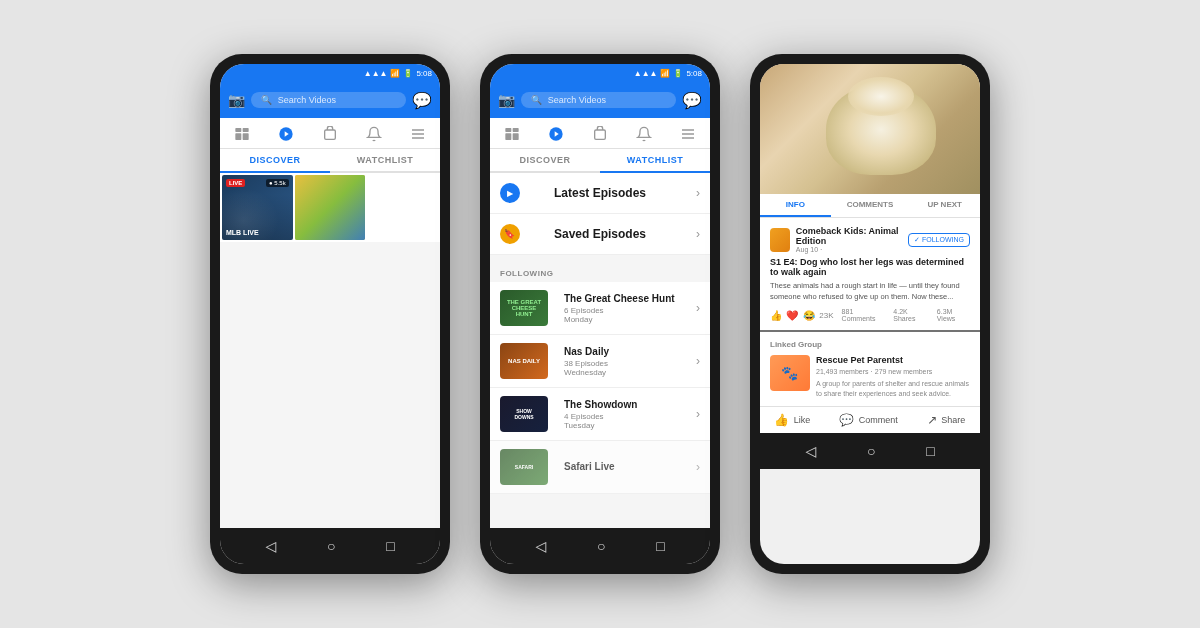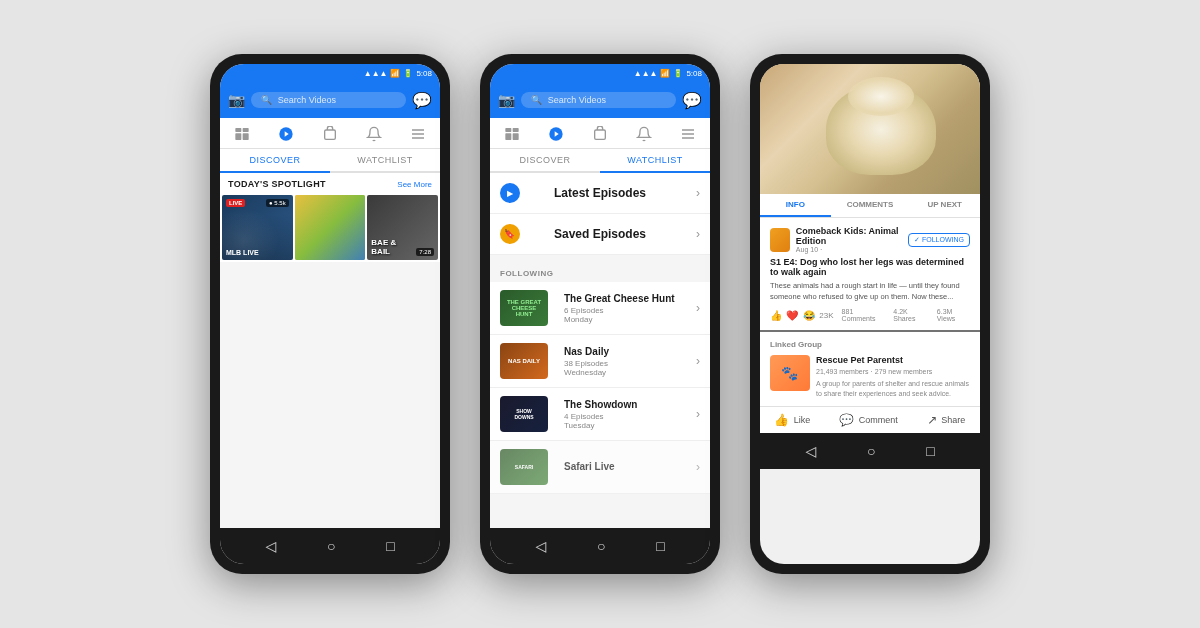--- a/index.html
+++ b/index.html
@@ -134,21 +134,21 @@
       background: #fff;
       border-bottom: 2px solid #e0e0e0;
     }
 
     .sub-tab {
       flex: 1;
       text-align: center;
       padding: 6px 0;
       font-size: 9px;
       color: #888;
-      font-weight: 400;
+      font-weight: 700;
       letter-spacing: 0.5px;
     }
 
     .sub-tab.active {
       color: #1877f2;
       border-bottom: 2px solid #1877f2;
       margin-bottom: -2px;
     }
 
     
@@ -730,39 +730,30 @@
       </div>
 
       <div class="sub-tabs">
         <div class="sub-tab active">DISCOVER</div>
         <div class="sub-tab">WATCHLIST</div>
       </div>
 
       <div class="content-area">
 
 
-        <div class="today-spotlight">
-          <span class="today-label">TODAY'S SPOTLIGHT</span>
-          <span class="see-more">See More</span>
-        </div>
 
         <div class="spotlight-grid">
           <div class="spotlight-item baseball">
             <div class="baseball-players"></div>
             <div class="live-badge">LIVE</div>
             <div class="view-count">● 5.5k</div>
             <div class="mlb-logo">MLB LIVE</div>
           </div>
           <div class="spotlight-item colorful">
             <div style="width:100%;height:100%;background:linear-gradient(135deg,#e8c040 0%,#80c040 50%,#4080c0 100%);opacity:0.9;"></div>
-          </div>
-          <div class="spotlight-item reaction">
-            <div style="width:100%;height:100%;background:linear-gradient(135deg,#3a3a3a 0%,#666 100%);"></div>
-            <div class="bail-text">BAE &amp;<br>BAIL</div>
-            <div class="duration-badge">7:28</div>
           </div>
         </div>
       </div>
 
       <div class="phone-nav">
         <span class="nav-btn">◁</span>
         <span class="nav-btn">○</span>
         <span class="nav-btn">□</span>
       </div>
     </div>

